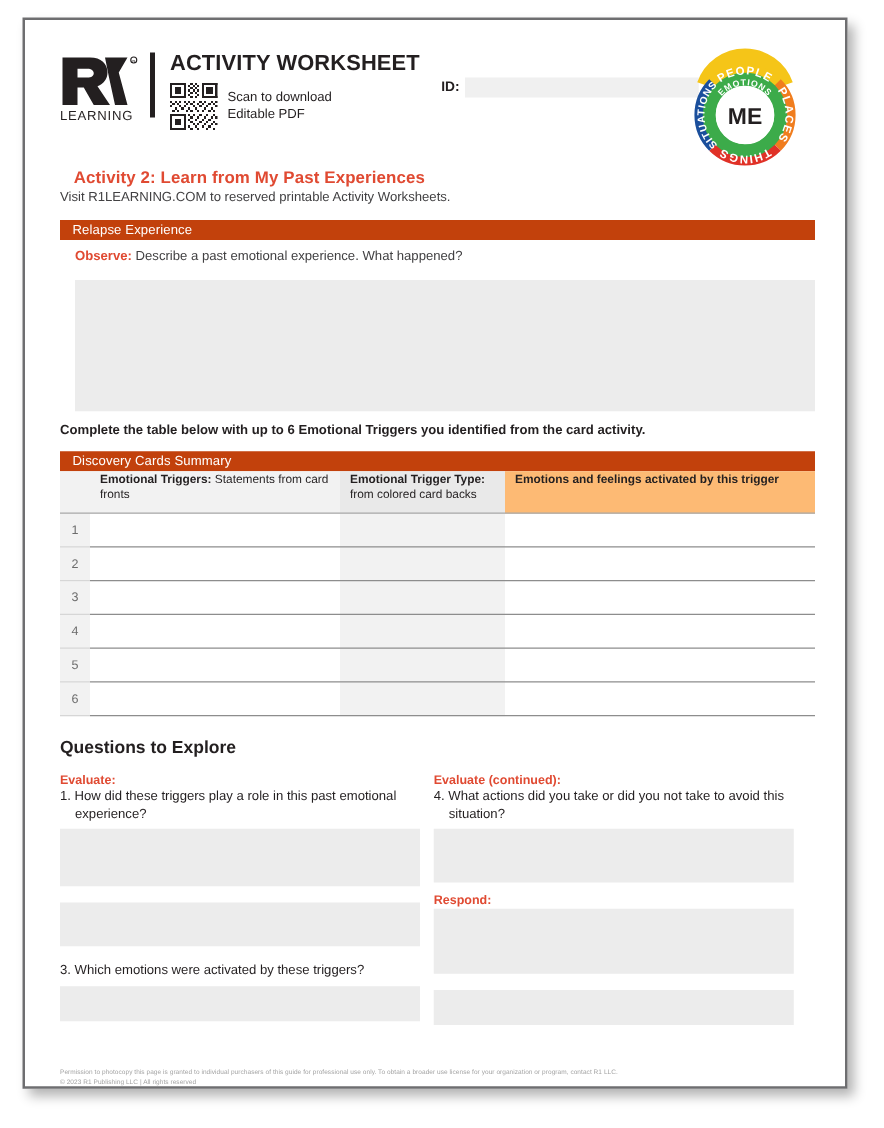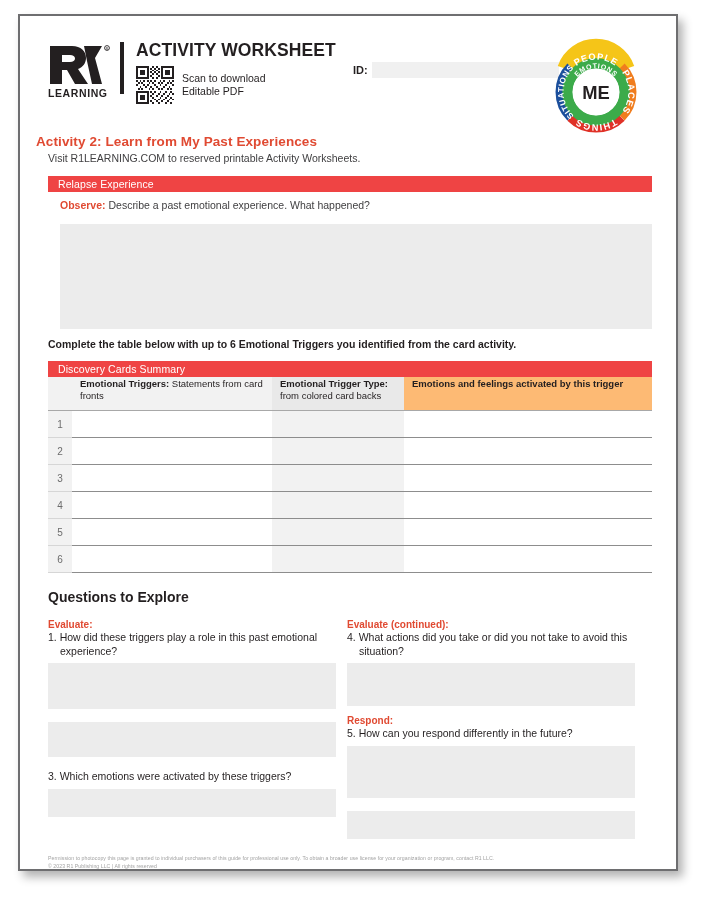--- a/index.html
+++ b/index.html
@@ -47,21 +47,21 @@
     height: 60px;
   }
   .logo-mark {
     position: relative;
     width: 66px;
     height: 42px;
   }
   .logo-mark svg { display: block; }
   .logo-word {
     font-size: 10.5px;
-    font-weight: bold;
+    font-weight: normal;
     letter-spacing: 0.6px;
     color: #231f20;
     margin-top: 1px;
   }
   .logo-divider {
     position: absolute;
     left: 72px;
     top: 2px;
     width: 4px;
     height: 52px;
@@ -121,42 +121,42 @@
     position: absolute;
     right: 2px;
     top: -2px;
     width: 108px;
     height: 108px;
   }
 
   
   .activity-heading {
     position: absolute;
-    left: 16px;
+    left: 39px;
     top: 118px;
     font-size: 13.5px;
     font-weight: bold;
     color: #e04a32;
     letter-spacing: 0.1px;
   }
   .activity-sub {
     position: absolute;
     left: 28px;
     top: 136px;
     font-size: 10.5px;
     color: #414042;
   }
 
   
   .band {
     position: absolute;
     left: 28px;
     right: 24px;
     height: 16px;
-    background: #ef4444;
+    background: #c2410c;
     color: #ffffff;
     font-size: 10.5px;
     padding-left: 10px;
     line-height: 16px;
     letter-spacing: 0.1px;
   }
   #band-relapse { top: 160px; }
 
   .observe-line {
     position: absolute;
@@ -551,21 +551,20 @@
       <div class="q-text">3. Which emotions were activated by these triggers?</div>
       <div class="q-box" style="height:28px"></div>
     </div>
 
     <div class="qcol right">
       <div class="q-cat">Evaluate (continued):</div>
       <div class="q-text">4. What actions did you take or did you not take to avoid this situation?</div>
       <div class="q-box" style="height:43px"></div>
       <div class="gap-sm"></div>
       <div class="q-cat">Respond:</div>
-      <div class="q-text">5. How can you respond differently in the future?</div>
       <div class="q-box" style="height:52px"></div>
       <div class="gap-md"></div>
       <div class="q-box" style="height:28px"></div>
     </div>
 
     <div class="footer">
       <div>Permission to photocopy this page is granted to individual purchasers of this guide for professional use only. To obtain a broader use license for your organization or program, contact R1 LLC.</div>
       <div>© 2023 R1 Publishing LLC | All rights reserved</div>
     </div>
 

